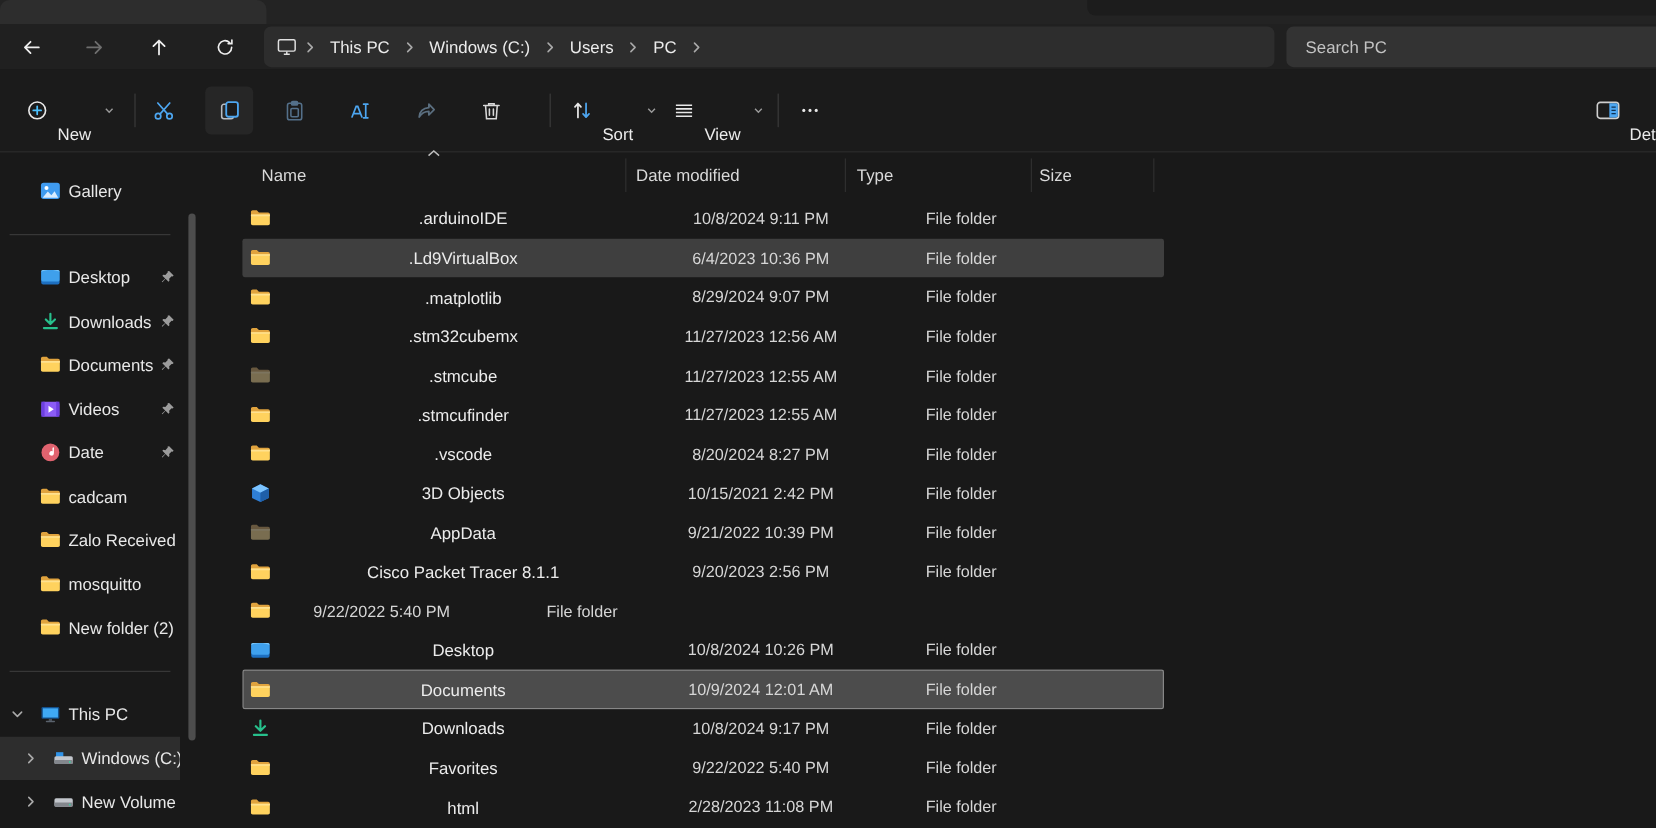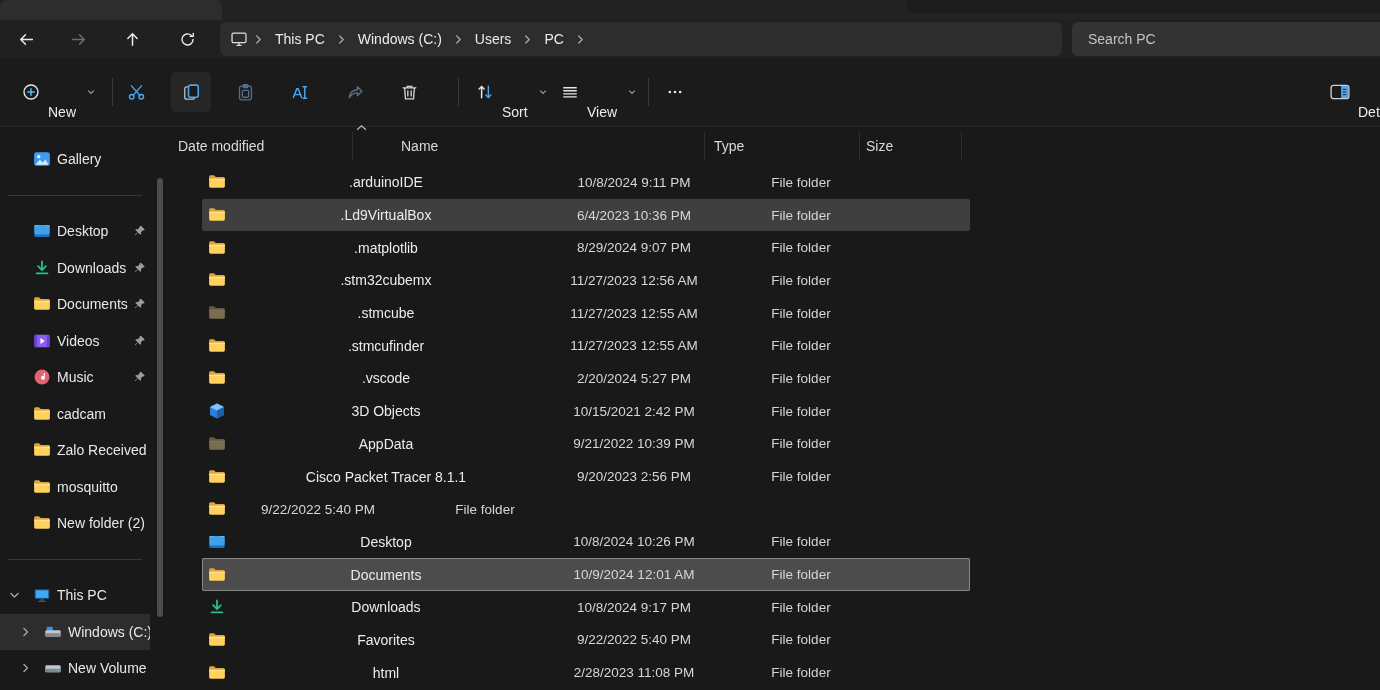--- a/index.html
+++ b/index.html
@@ -364,21 +364,21 @@
         </span>
       </div>
       <div class="sb-item">
         <span class="sb-icon icn">
           <svg viewBox="0 0 16 16">
             <circle cx="8" cy="8" r="6.6" fill="#e0636f"></circle>
             <path d="M10.6 4.2v4.5a1.7 1.7 0 1 1-1-1.55V5.3l1-.4z" fill="#fff"></path>
             <path d="M9.6 4.6l1-.4v1.2l-1 .4z" fill="#fff"></path>
           </svg>
         </span>
-        <span class="sb-label">Music</span>
+        <span class="sb-label">Date</span>
         <span class="sb-pin icn">
           <svg width="13" height="13" viewBox="0 0 16 16" fill="#9c9c9c">
             <path d="M9.8 1.6l4.6 4.6-1.1 1.1-1-.2-2.5 2.5.3 2.1-1 1-3-3-3.2 3.6-.7-.7 3.6-3.2-3-3 1-1 2.1.3L8.4 3l-.2-1z"></path>
           </svg>
         </span>
       </div>
       <div class="sb-item">
         <span class="sb-icon icn">
           <svg viewBox="0 0 16 16">
             <path fill="#e0a33e" d="M1 3.3C1 2.6 1.6 2 2.3 2h3l1.6 1.6h6.8c.7 0 1.3.6 1.3 1.3V6H1z"></path>
@@ -478,25 +478,25 @@
             <path d="M1.4 8h13.2M8 1.4c2.6 2 2.6 11.2 0 13.2M8 1.4c-2.6 2-2.6 11.2 0 13.2M2.4 4.8h11.2M2.4 11.2h11.2" stroke="#bfe3ff" fill="none" stroke-width=".7"></path>
           </svg>
         </span>
         <span class="sb-label">Network</span>
       </div>
     </div>
   <div class="sb-scrollbar"></div>
 
   <div class="filepane">
     <div class="list-header" id="list-header">
+        <div class="hcell c0">
+          <span>Name</span>
+        </div>
         <div class="hcell c1">
           <span>Date modified</span>
-        </div>
-        <div class="hcell c0">
-          <span>Name</span>
         </div>
         <div class="hcell c2">
           <span>Type</span>
         </div>
         <div class="hcell c3">
           <span>Size</span>
         </div>
       </div>
     <span class="sort-caret icn">
         <svg width="11" height="7" viewBox="0 0 10 6" fill="none" stroke="#bdbdbd" stroke-width="1.1">
@@ -584,21 +584,21 @@
         </div>
         <div class="row">
           <span class="row-icon icn">
             <svg viewBox="0 0 16 16">
               <path fill="#e0a33e" d="M1 3.3C1 2.6 1.6 2 2.3 2h3l1.6 1.6h6.8c.7 0 1.3.6 1.3 1.3V6H1z"></path>
               <path fill="#ffd25e" d="M1 5.2h14v6.6c0 .7-.6 1.3-1.3 1.3H2.3c-.7 0-1.3-.6-1.3-1.3z"></path>
               <path fill="#ffe18f" d="M1 5.2h14v1.2H1z"></path>
             </svg>
           </span>
           <span class="cell-name">.vscode</span>
-          <span class="cell-date">2/20/2024 5:27 PM</span>
+          <span class="cell-date">8/20/2024 8:27 PM</span>
           <span class="cell-type">File folder</span>
           <span class="cell-size"></span>
         </div>
         <div class="row">
           <span class="row-icon icn">
             <svg viewBox="0 0 16 16">
               <path d="M8 1.4l6.2 3.1v7L8 14.6l-6.2-3.1v-7z" fill="#2f7fd6"></path>
               <path d="M8 1.4l6.2 3.1L8 7.6 1.8 4.5z" fill="#7cc4ff"></path>
               <path d="M8 7.6v7l6.2-3.1v-7z" fill="#1f5fa8"></path>
             </svg>

